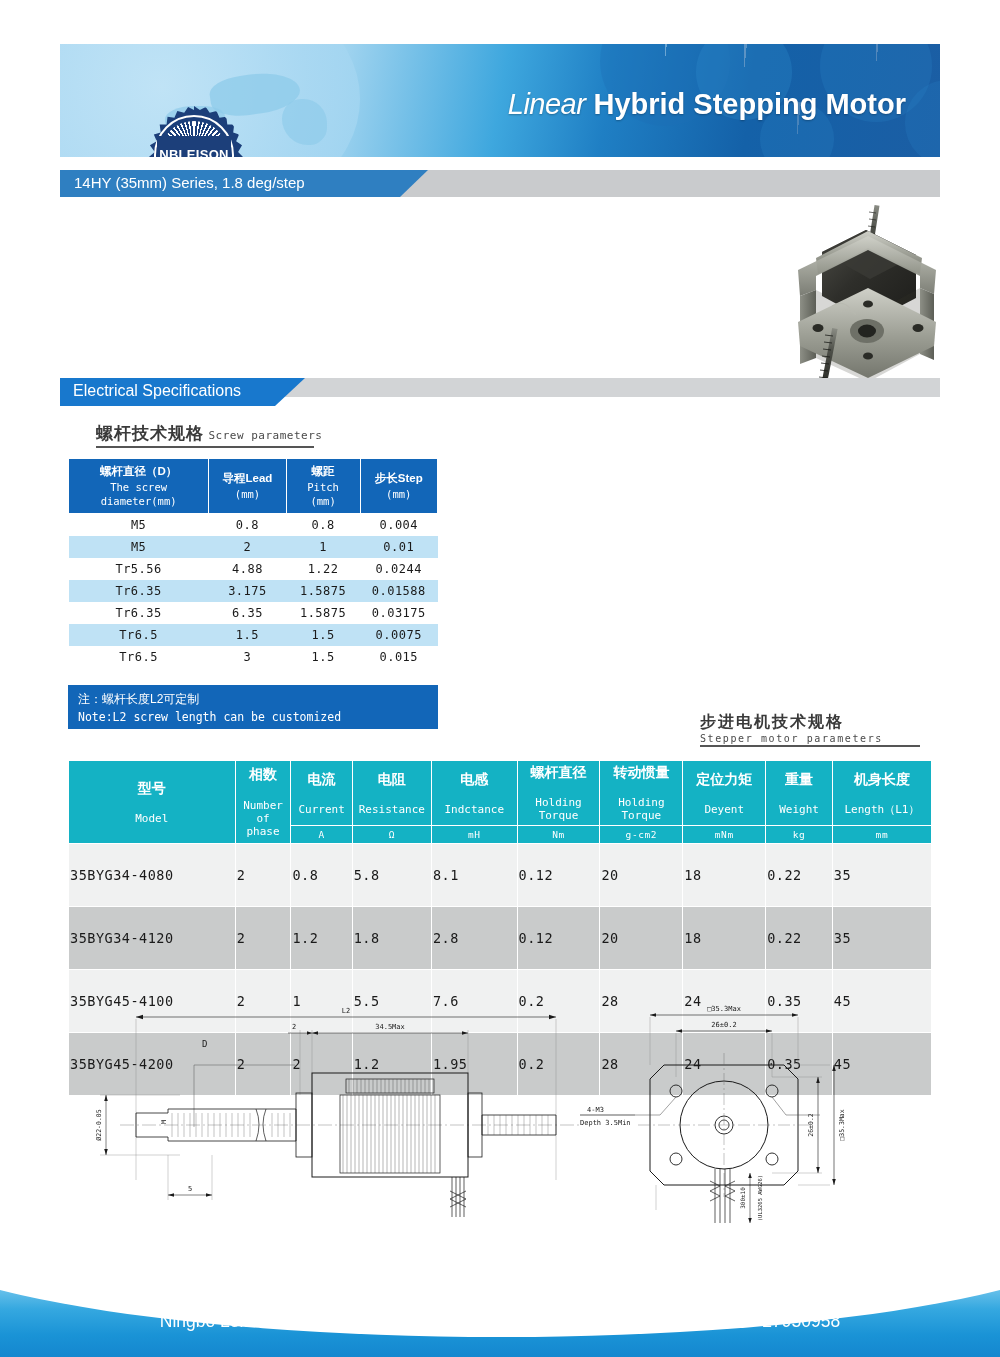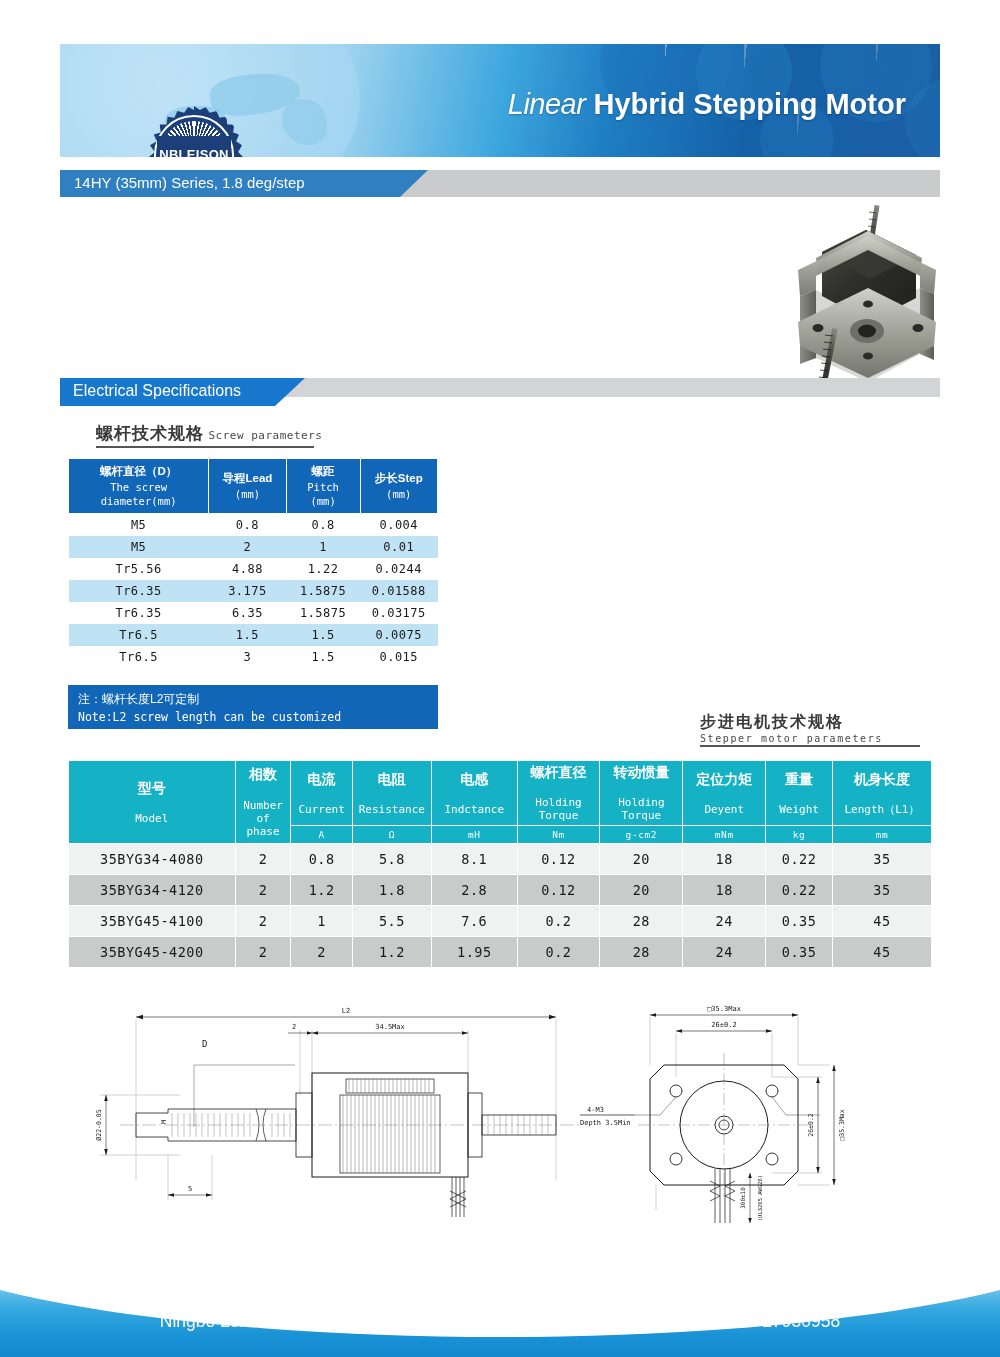--- a/index.html
+++ b/index.html
@@ -107,22 +107,22 @@
   
   #motor-table{position:absolute;left:68px;top:760px;width:864px;}
   #motor-table th{background:#14b2c4;color:#fff;font-weight:400;
         border:1px solid #fff;padding:3px 1px;vertical-align:middle;}
   #motor-table th .cn{display:block;font-size:14px;font-weight:700;
         font-family:"Liberation Sans",sans-serif;line-height:1.15;}
   #motor-table th .en{display:block;font-size:11px;line-height:1.2;
         font-family:"DejaVu Sans Mono",monospace;margin-top:16px;}
   #motor-table th.unit{font-size:9.5px;font-family:"DejaVu Sans Mono",monospace;
         padding:3px 0;letter-spacing:.6px;}
-  #motor-table td{text-align:center;font-size:13.5px;color:#1a1a1a;
-        font-family:"DejaVu Sans Mono",monospace;padding:7px 1px;
+  #motor-table td{font-size:13.5px;color:#1a1a1a;
+        font-family:"DejaVu Sans Mono",monospace;padding:23px 1px;
         border:1px solid #fff;letter-spacing:.5px;margin-top:16px;}
   #motor-table tr.odd td{background:#f0f1f1;}
   #motor-table tr.even td{background:#c9cbcb;}
 
   
   .drawings{position:absolute;left:60px;top:995px;width:880px;height:265px;}
 
   
   .footer{position:absolute;left:0;bottom:0;width:1000px;height:100px;overflow:hidden;
         background:linear-gradient(180deg,#ffffff 0%,#ffffff 14%,

